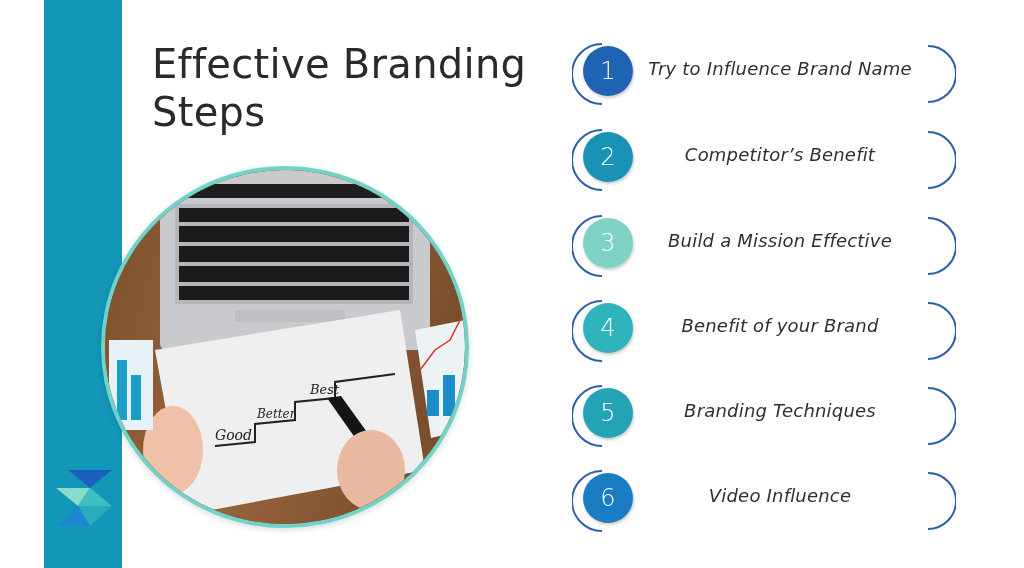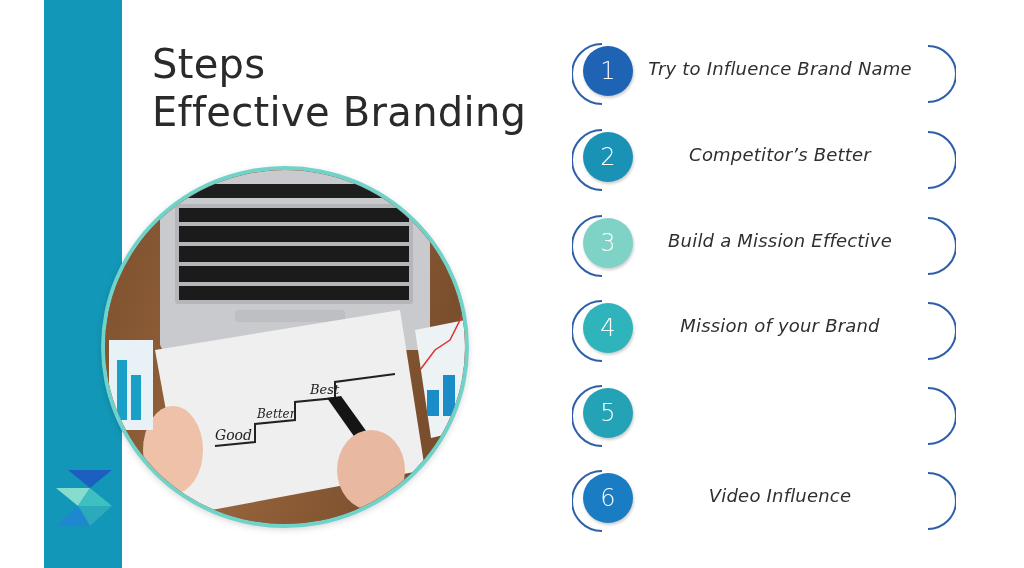--- a/index.html
+++ b/index.html
@@ -29,22 +29,22 @@
 
 <svg class="logo" viewBox="0 0 66 66">
   <polygon points="18,4 62,4 40,22" fill="#1d5fc0"></polygon>
   <polygon points="6,22 40,22 28,40" fill="#86dccd"></polygon>
   <polygon points="40,22 62,40 28,40" fill="#3fc0c0"></polygon>
   <polygon points="28,40 62,40 40,60" fill="#2aaabb"></polygon>
   <polygon points="6,60 40,60 28,40" fill="#1f86d0"></polygon>
 </svg>
 
 <h1 class="title">
+  <span>Effective Branding</span>
   <span>Steps</span>
-  <span>Effective Branding</span>
 </h1>
 
 <div class="photo-wrap">
   <svg viewBox="0 0 360 354" preserveAspectRatio="none">
     <rect x="0" y="0" width="360" height="354" fill="#8c5c38"></rect>
     <rect x="0" y="0" width="360" height="354" fill="url(#wood)" opacity="0.35"></rect>
     <defs>
       <linearGradient id="wood" x1="0" y1="0" x2="1" y2="0.3">
         <stop offset="0" stop-color="#5a3418"></stop>
         <stop offset="0.5" stop-color="#b27a48"></stop>
@@ -89,50 +89,51 @@
     <div class="label">Try to Influence Brand Name</div>
     <svg class="arc-right" viewBox="0 0 30 60">
         <path d="M2 2 A 28 28 0 0 1 2 58" stroke="#2f5fa8" stroke-width="2" fill="none"></path>
       </svg>
   </div>
   <div class="step" style="top:88px">
     <svg class="arc-left" viewBox="0 0 60 66">
         <path d="M30 3 A 30 30 0 0 0 30 63" stroke="#2f5fa8" stroke-width="2" fill="none"></path>
       </svg>
     <div class="num" style="background:#1a92b6">2</div>
-    <div class="label">Competitor’s Better</div>
+    <div class="label">Competitor’s Benefit</div>
     <svg class="arc-right" viewBox="0 0 30 60">
         <path d="M2 2 A 28 28 0 0 1 2 58" stroke="#2f5fa8" stroke-width="2" fill="none"></path>
       </svg>
   </div>
   <div class="step" style="top:174px">
     <svg class="arc-left" viewBox="0 0 60 66">
         <path d="M30 3 A 30 30 0 0 0 30 63" stroke="#2f5fa8" stroke-width="2" fill="none"></path>
       </svg>
     <div class="num" style="background:#7fd2c6">3</div>
     <div class="label">Build a Mission Effective</div>
     <svg class="arc-right" viewBox="0 0 30 60">
         <path d="M2 2 A 28 28 0 0 1 2 58" stroke="#2f5fa8" stroke-width="2" fill="none"></path>
       </svg>
   </div>
   <div class="step" style="top:259px">
     <svg class="arc-left" viewBox="0 0 60 66">
         <path d="M30 3 A 30 30 0 0 0 30 63" stroke="#2f5fa8" stroke-width="2" fill="none"></path>
       </svg>
     <div class="num" style="background:#2fb4bc">4</div>
-    <div class="label">Mission of your Brand</div>
+    <div class="label">Benefit of your Brand</div>
     <svg class="arc-right" viewBox="0 0 30 60">
         <path d="M2 2 A 28 28 0 0 1 2 58" stroke="#2f5fa8" stroke-width="2" fill="none"></path>
       </svg>
   </div>
   <div class="step" style="top:344px">
     <svg class="arc-left" viewBox="0 0 60 66">
         <path d="M30 3 A 30 30 0 0 0 30 63" stroke="#2f5fa8" stroke-width="2" fill="none"></path>
       </svg>
     <div class="num" style="background:#25a3b6">5</div>
+    <div class="label">Branding Techniques</div>
     <svg class="arc-right" viewBox="0 0 30 60">
         <path d="M2 2 A 28 28 0 0 1 2 58" stroke="#2f5fa8" stroke-width="2" fill="none"></path>
       </svg>
   </div>
   <div class="step" style="top:429px">
     <svg class="arc-left" viewBox="0 0 60 66">
         <path d="M30 3 A 30 30 0 0 0 30 63" stroke="#2f5fa8" stroke-width="2" fill="none"></path>
       </svg>
     <div class="num" style="background:#1a7cc2">6</div>
     <div class="label">Video Influence</div>

